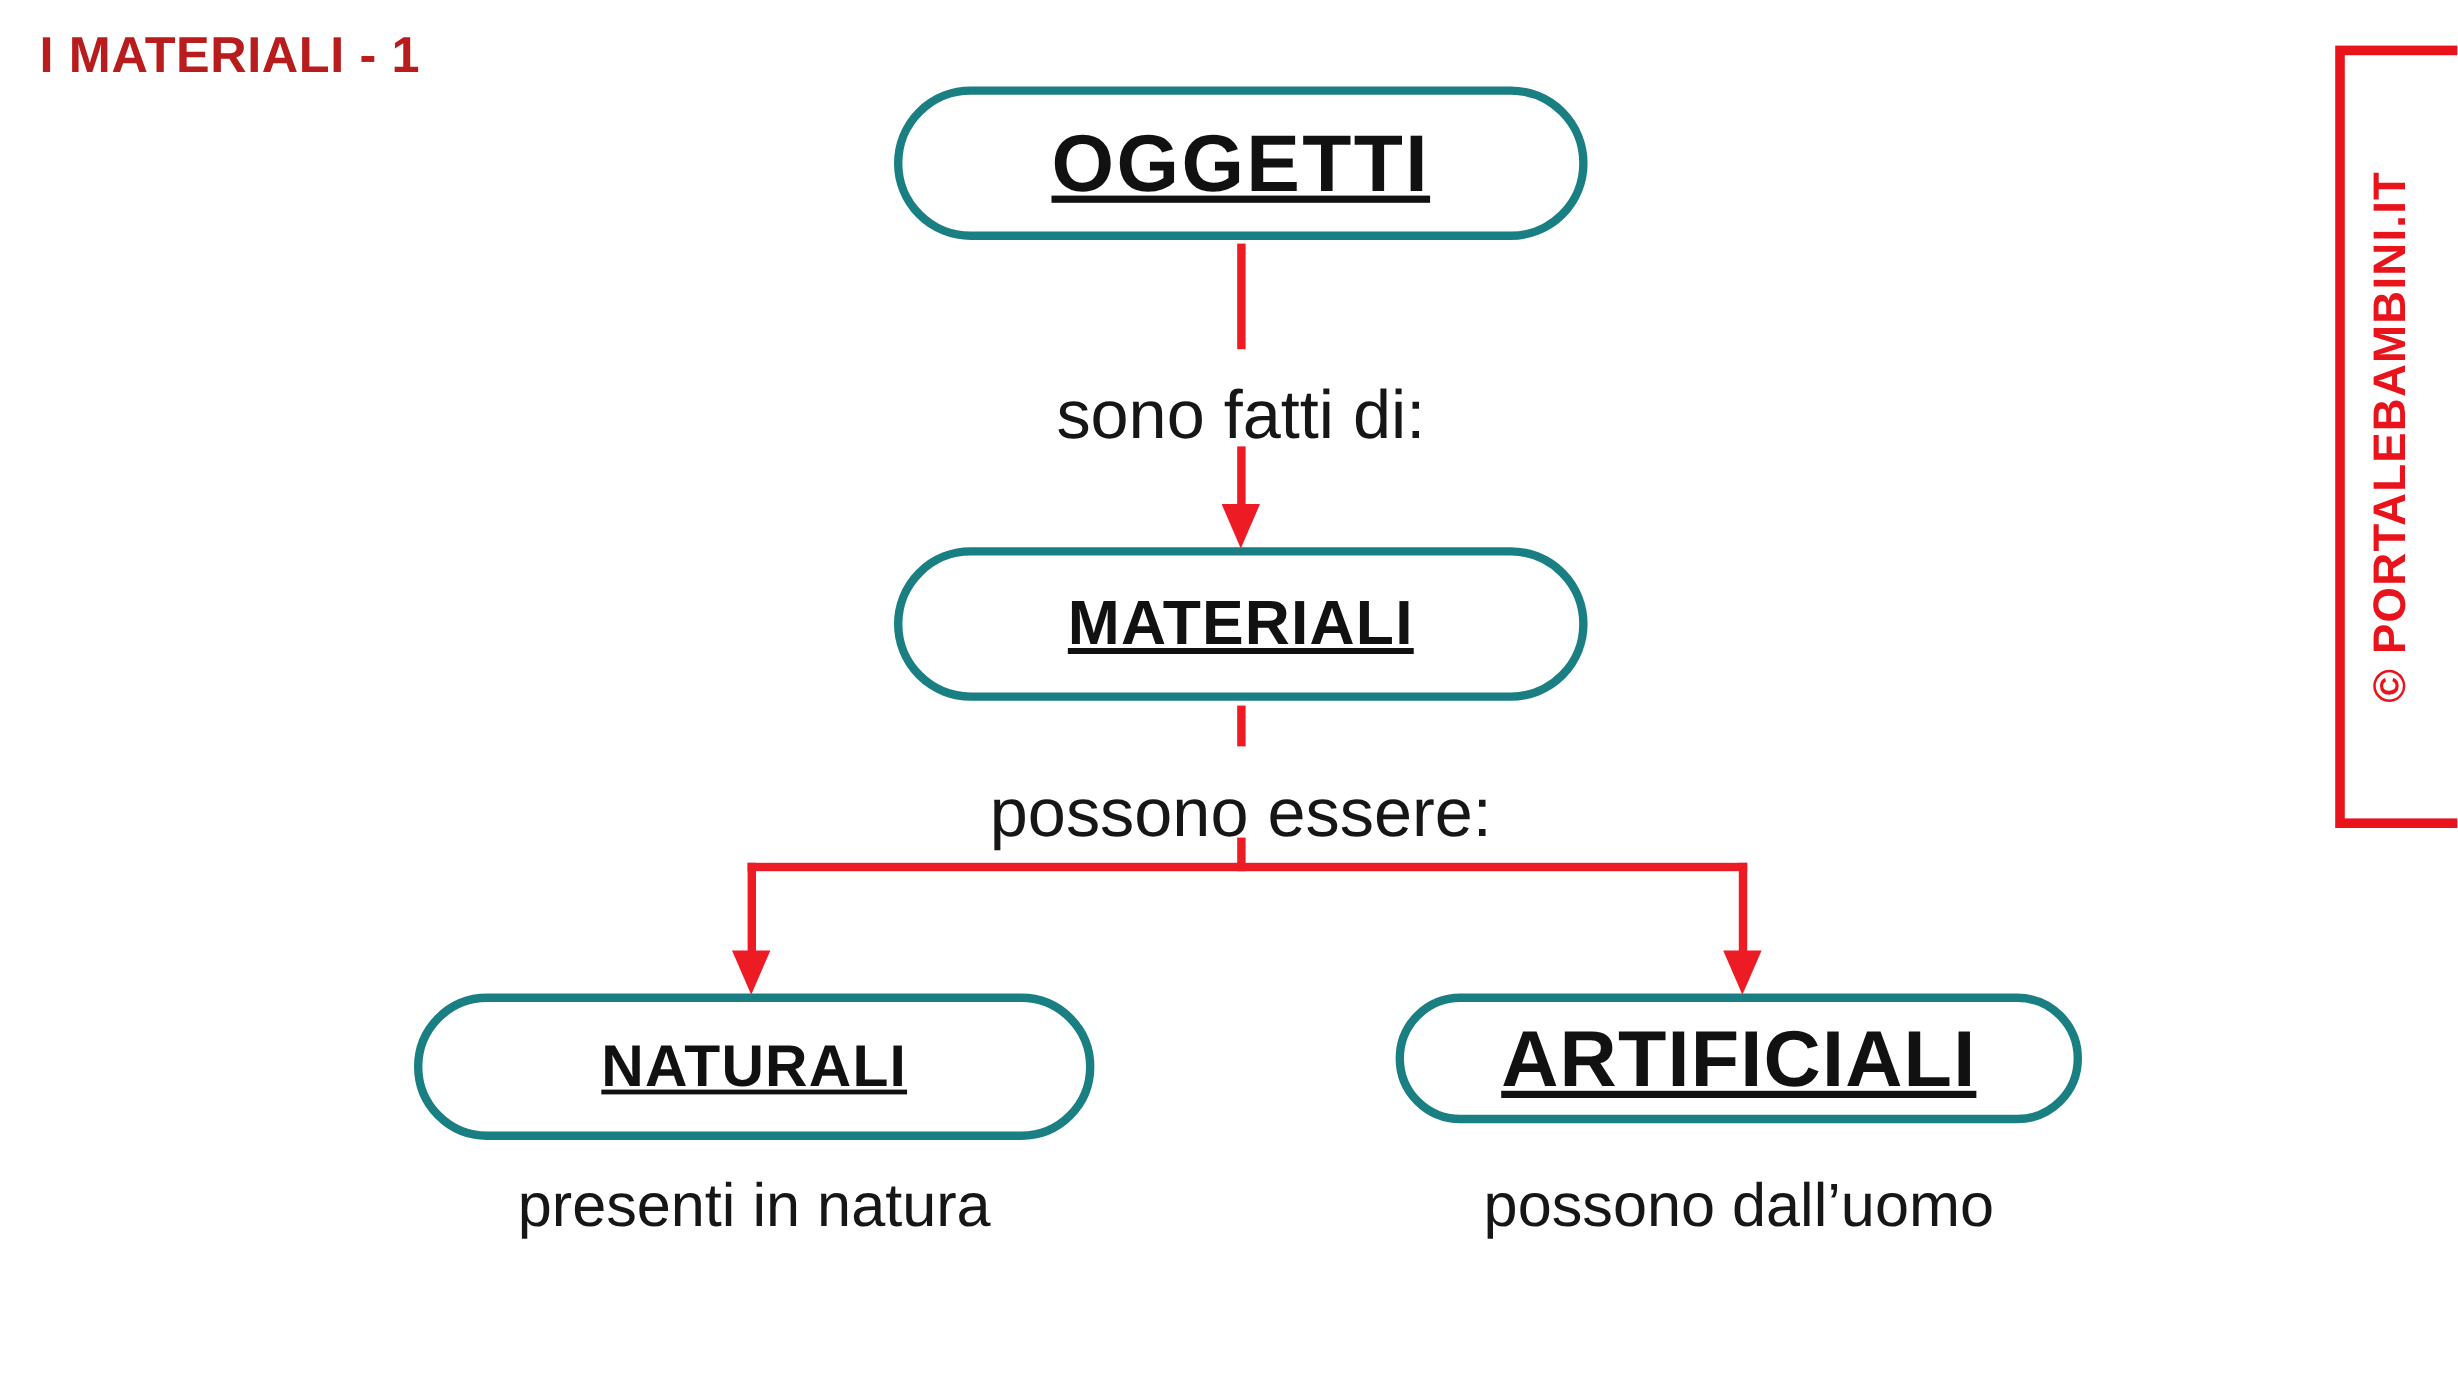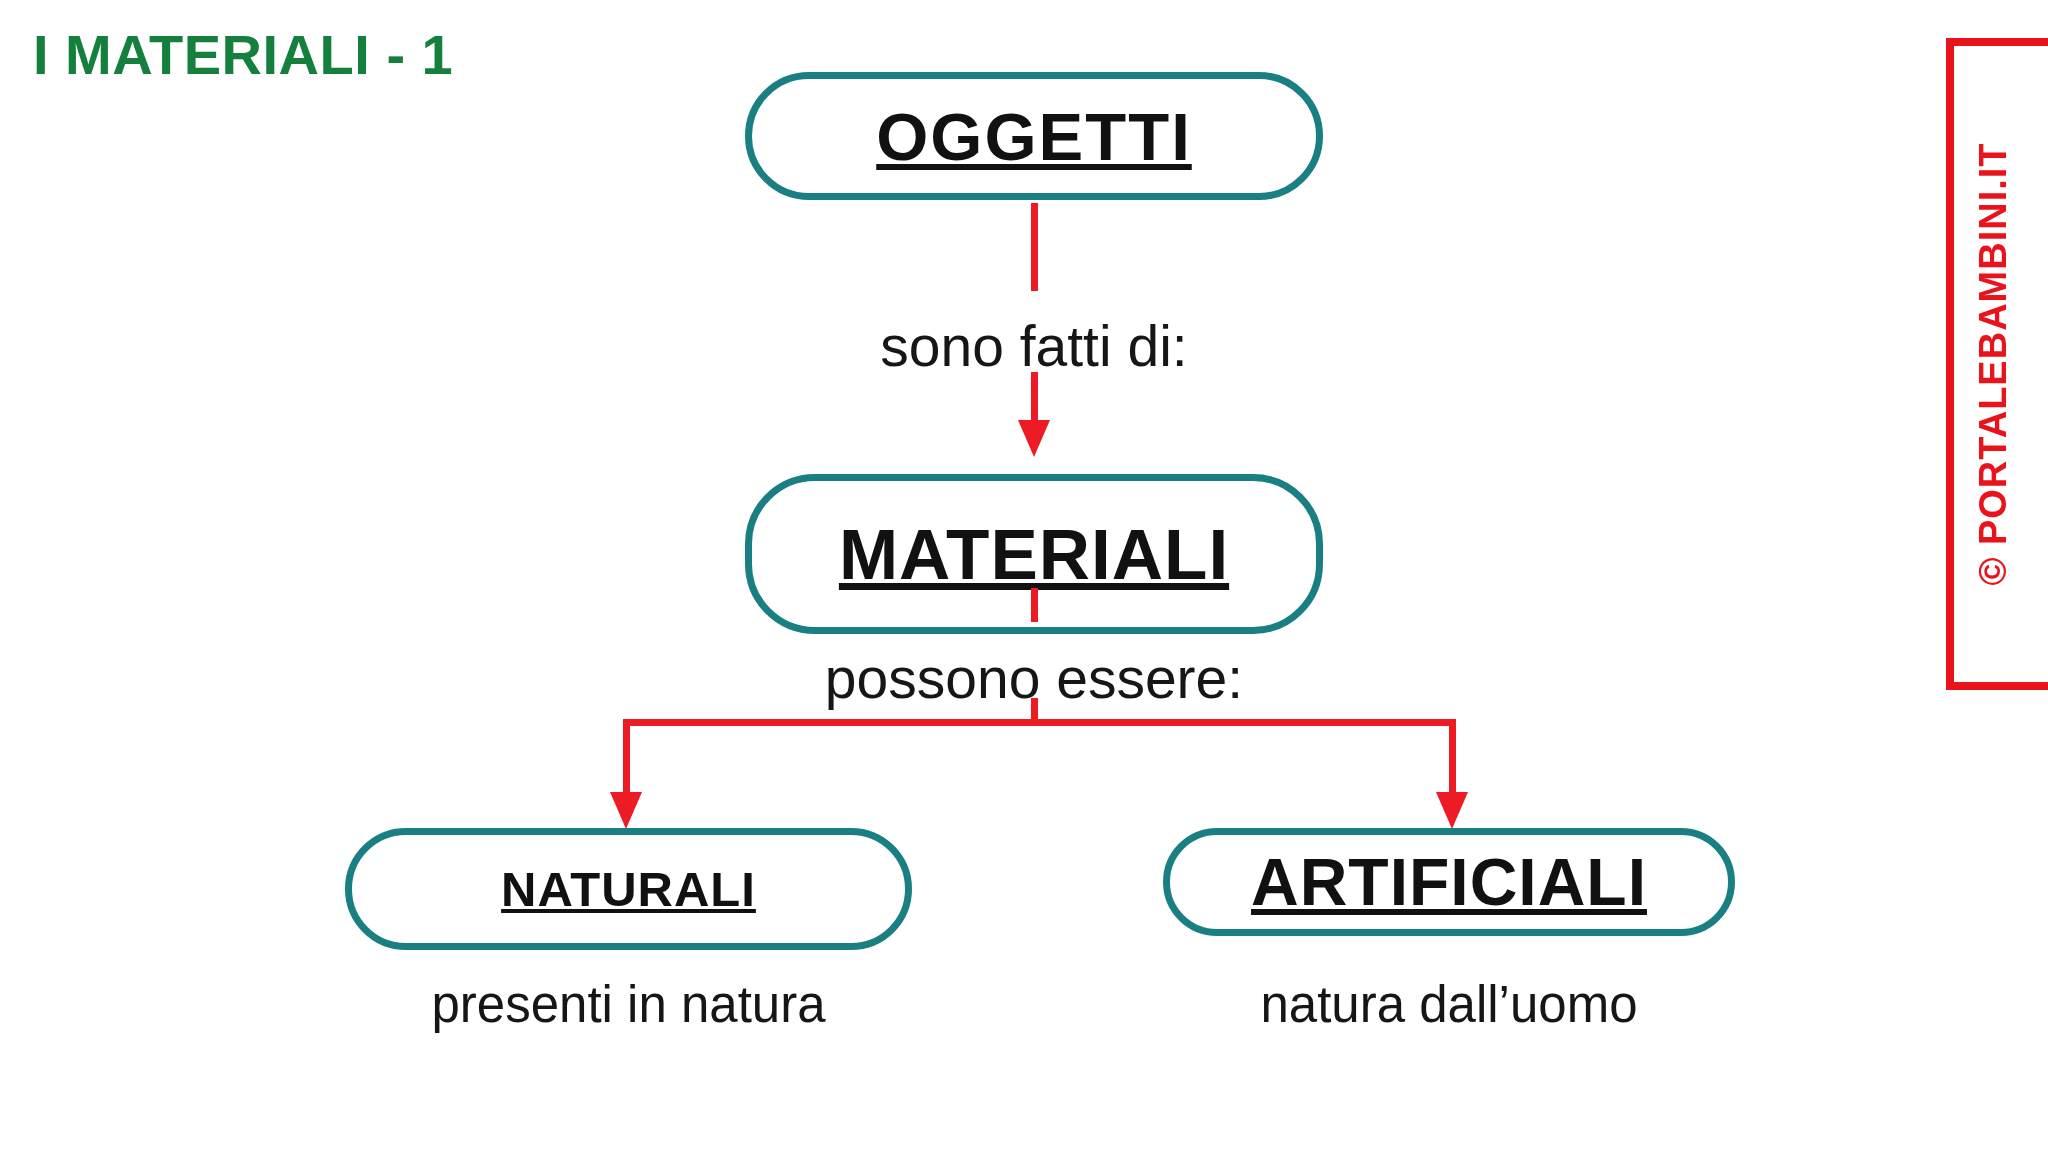--- a/index.html
+++ b/index.html
@@ -8,40 +8,40 @@
     width: 2048px;
     height: 1152px;
     background: #ffffff;
     overflow: hidden;
     font-family: "Liberation Sans", sans-serif;
     color: #141414;
   }
   .page-title {
     position: absolute;
     left: 33px; top: 22px;
-    font-size: 56px;
+    font-size: 42px;
     font-weight: bold;
     letter-spacing: 0.5px;
-    color: #15803d;
+    color: #b91c1c;
   }
   .node {
     position: absolute;
     border: 7px solid #1a7f82;
     border-radius: 70px;
     background: #ffffff;
     display: flex;
     align-items: center;
     justify-content: center;
     font-weight: bold;
     color: #111111;
     box-sizing: border-box;
     text-decoration: underline;
   }
   .node-root    { left: 745px;  top: 72px;  width: 578px; height: 128px; font-size: 67px; letter-spacing: 2px; }
-  .node-middle  { left: 745px;  top: 456px; width: 578px; height: 160px; font-size: 71px; letter-spacing: 1px; margin-top: 18px; }
+  .node-middle  { left: 745px;  top: 456px; width: 578px; height: 128px; font-size: 52px; letter-spacing: 1px; }
   .node-left    { left: 345px;  top: 828px; width: 567px; height: 122px; font-size: 49px; letter-spacing: 1px; align-items: center; }
   .node-right   { left: 1163px; top: 828px; width: 572px; height: 108px; font-size: 66px; letter-spacing: 1px; }
   .edge-label {
     position: absolute;
     text-align: center;
     font-size: 57px;
     font-weight: normal;
     color: #161616;
     white-space: nowrap;
     margin-top: 25px;
@@ -130,19 +130,19 @@
   <div class="arrowhead head-right"></div>
 
   <div class="node node-left">
     <span>NATURALI</span>
   </div>
   <div class="caption caption-left">presenti in natura</div>
 
   <div class="node node-right">
     <span>ARTIFICIALI</span>
   </div>
-  <div class="caption caption-right">natura dall’uomo</div>
+  <div class="caption caption-right">possono dall’uomo</div>
 
   <div class="watermark-box">
     <span class="watermark-text">© PORTALEBAMBINI.IT</span>
   </div>
 
 </div>
 
 </body></html>

